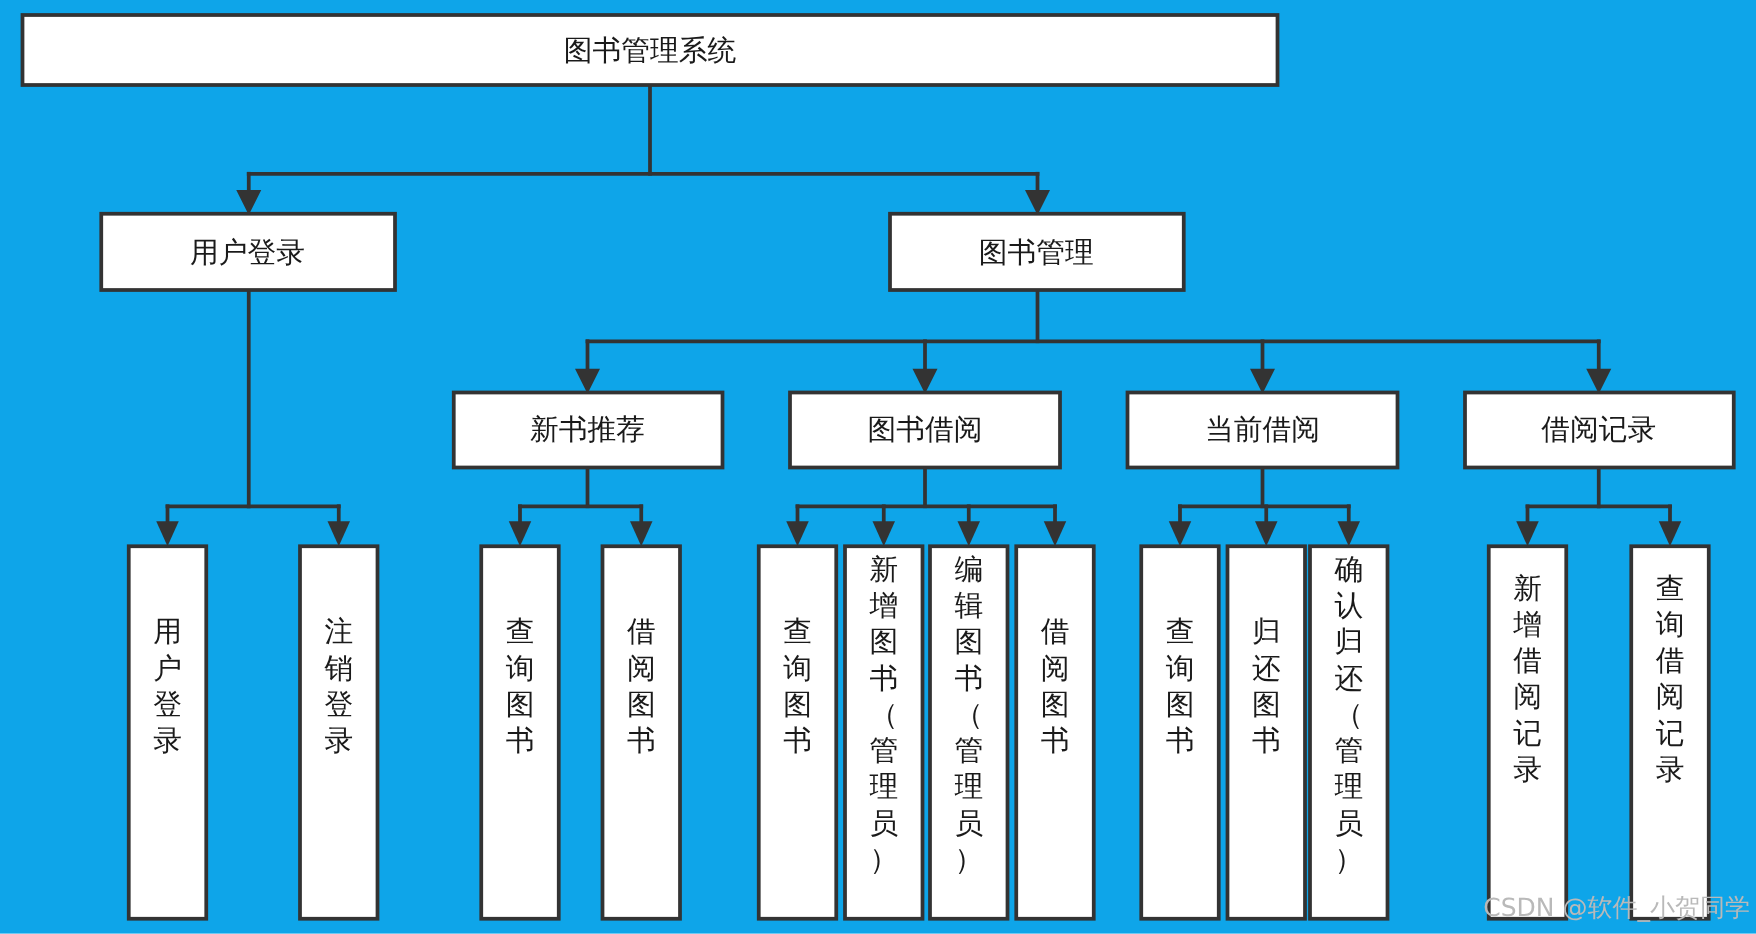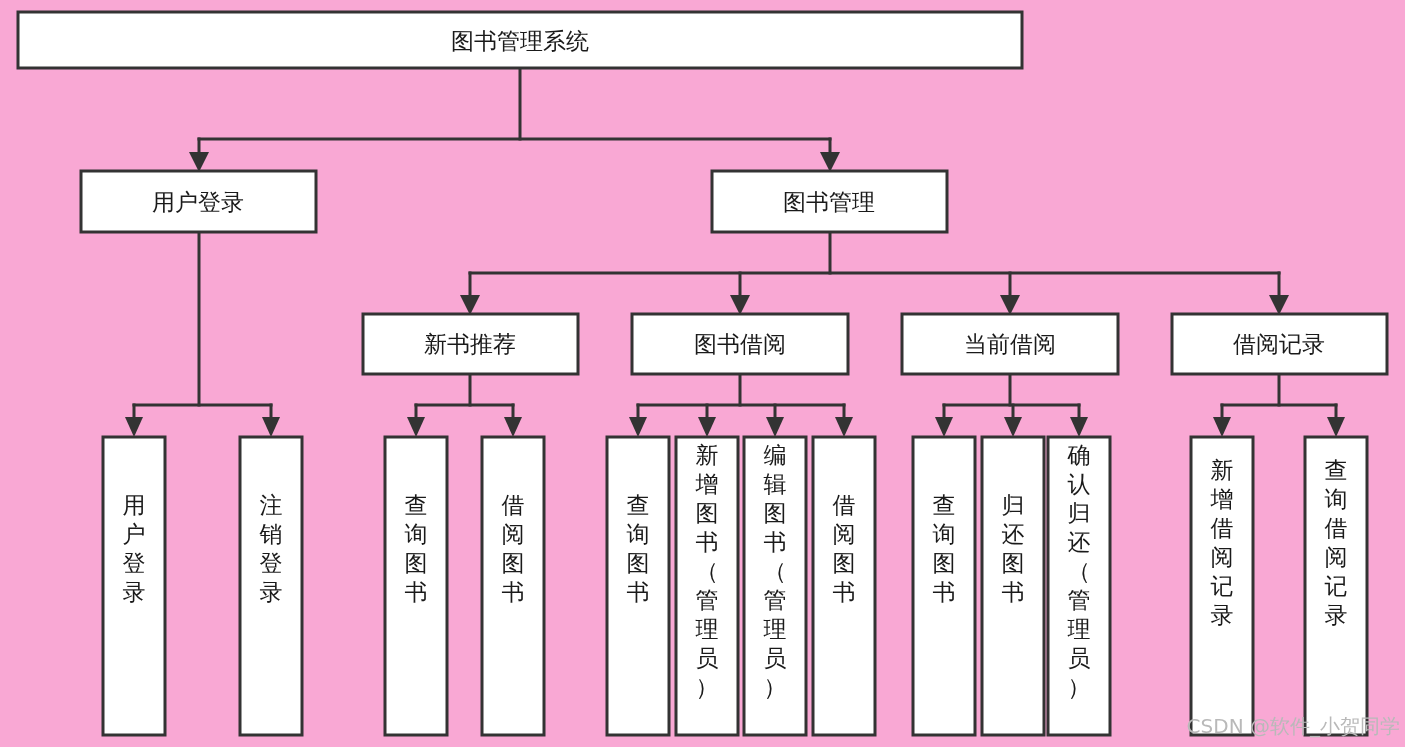--- a/index.html
+++ b/index.html
@@ -10,21 +10,21 @@
   body {
     width: 1405px;
     height: 747px;
     font-family: "DejaVu Sans", "Liberation Sans", sans-serif;
     overflow: hidden;
   }
   #diagram-root {
     position: relative;
     width: 1405px;
     height: 747px;
-    background: #f9a8d4;
+    background: #0ea5e9;
   }
   svg.canvas {
     position: absolute;
     top: 0;
     left: 0;
     width: 1405px;
     height: 747px;
   }
   .node-box {
     fill: #ffffff;

